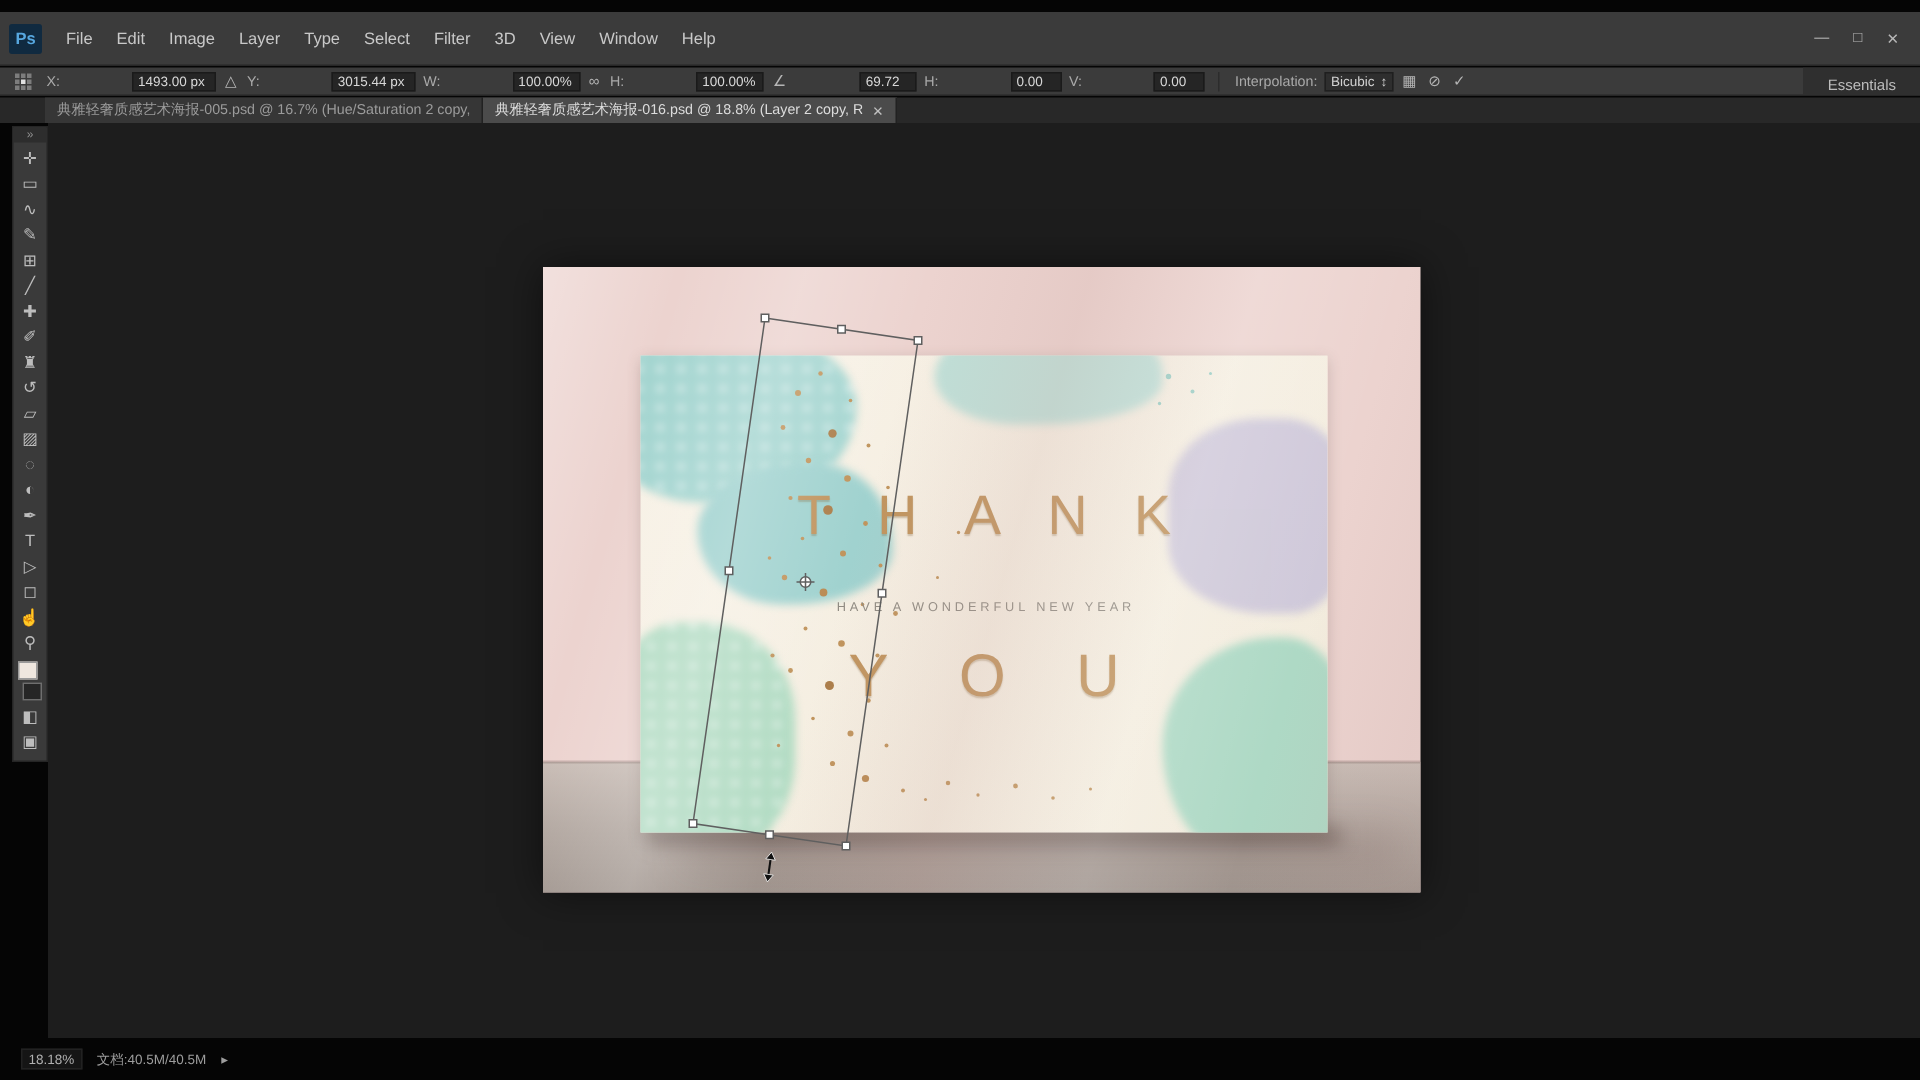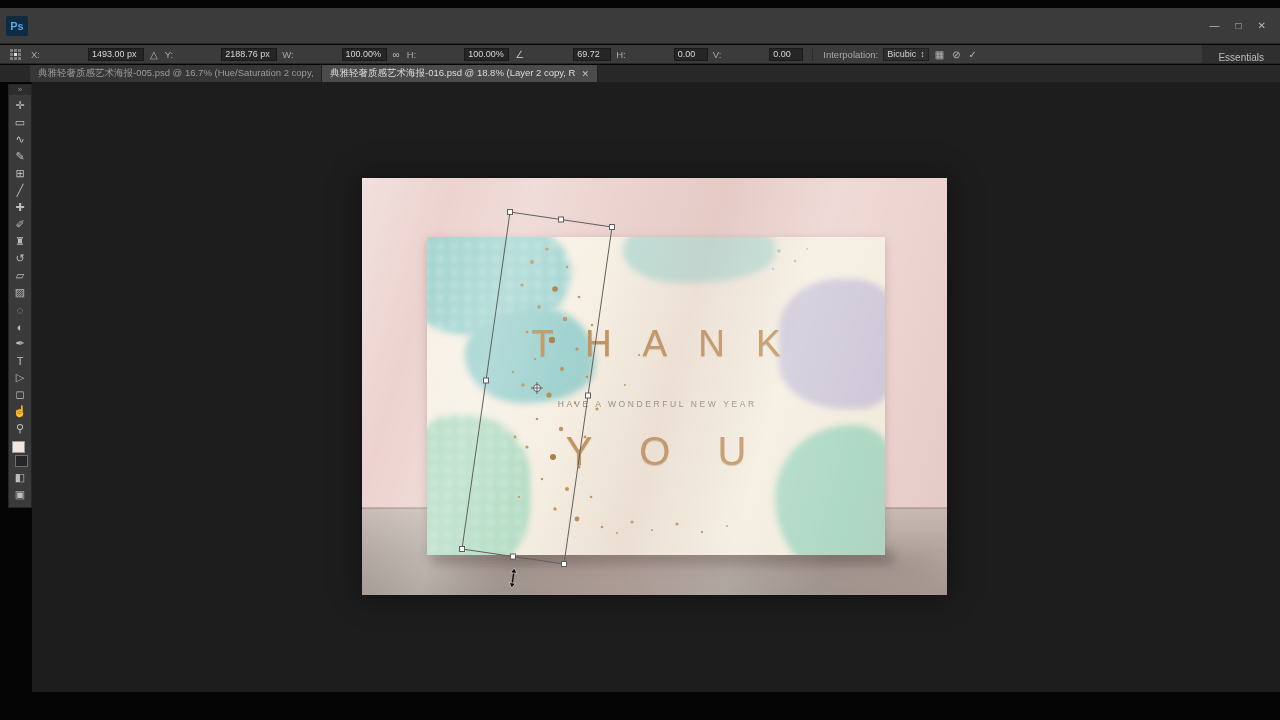--- a/index.html
+++ b/index.html
@@ -80,20 +80,33 @@
   .status-bar { position:absolute; left:0; right:0; bottom:0; height:28px; background:#050505; display:flex; align-items:center; gap:10px; padding-left:14px; color:#9d9d9d; font-size:9px; }
   .status-zoom { background:#151515; border:1px solid #222; padding:1px 4px; color:#b0b0b0; }
 </style>
 </head>
 <body>
 
 <div class="screen">
 
   <div class="menu-bar">
     <div class="ps-logo">Ps</div>
+    <div class="menus">
+      <span class="menu-item">File</span>
+      <span class="menu-item">Edit</span>
+      <span class="menu-item">Image</span>
+      <span class="menu-item">Layer</span>
+      <span class="menu-item">Type</span>
+      <span class="menu-item">Select</span>
+      <span class="menu-item">Filter</span>
+      <span class="menu-item">3D</span>
+      <span class="menu-item">View</span>
+      <span class="menu-item">Window</span>
+      <span class="menu-item">Help</span>
+    </div>
     <div class="win-controls">
       <span>—</span>
       <span>□</span>
       <span>✕</span>
     </div>
   </div>
 
   <div class="options-bar">
     <div class="ref-point">
       <i></i>
@@ -103,21 +116,21 @@
         <i class="c"></i>
         <i></i>
         <i></i>
         <i></i>
         <i></i>
     </div>
     <span class="opt-label">X:</span>
     <div class="field f-xy">1493.00 px</div>
     <span class="opt-icon">△</span>
     <span class="opt-label">Y:</span>
-    <div class="field f-xy">2188.76 px</div>
+    <div class="field f-xy">3015.44 px</div>
     <span class="opt-label">W:</span>
     <div class="field f-wh">100.00%</div>
     <span class="opt-icon">∞</span>
     <span class="opt-label">H:</span>
     <div class="field f-wh">100.00%</div>
     <span class="opt-icon">∠</span>
     <div class="field f-ang">69.72</div>
     <span class="opt-label">H:</span>
     <div class="field f-sk">0.00</div>
     <span class="opt-label">V:</span>
@@ -322,14 +335,19 @@
         </g>
         <g transform="translate(481,496) rotate(8)">
           <line x1="0" y1="-6" x2="0" y2="6" stroke="#111" stroke-width="1.4"></line>
           <path d="M0,-10 L-3.2,-5 L3.2,-5 Z" fill="#111" stroke="#fff" stroke-width="0.5"></path>
           <path d="M0,10 L-3.2,5 L3.2,5 Z" fill="#111" stroke="#fff" stroke-width="0.5"></path>
         </g>
       </svg>
     </div>
   </div>
 
+  <div class="status-bar">
+    <div class="status-zoom">18.18%</div>
+    <span>文档:40.5M/40.5M</span>
+    <span>▸</span>
+  </div>
 
 </div>
 
 </body></html>

